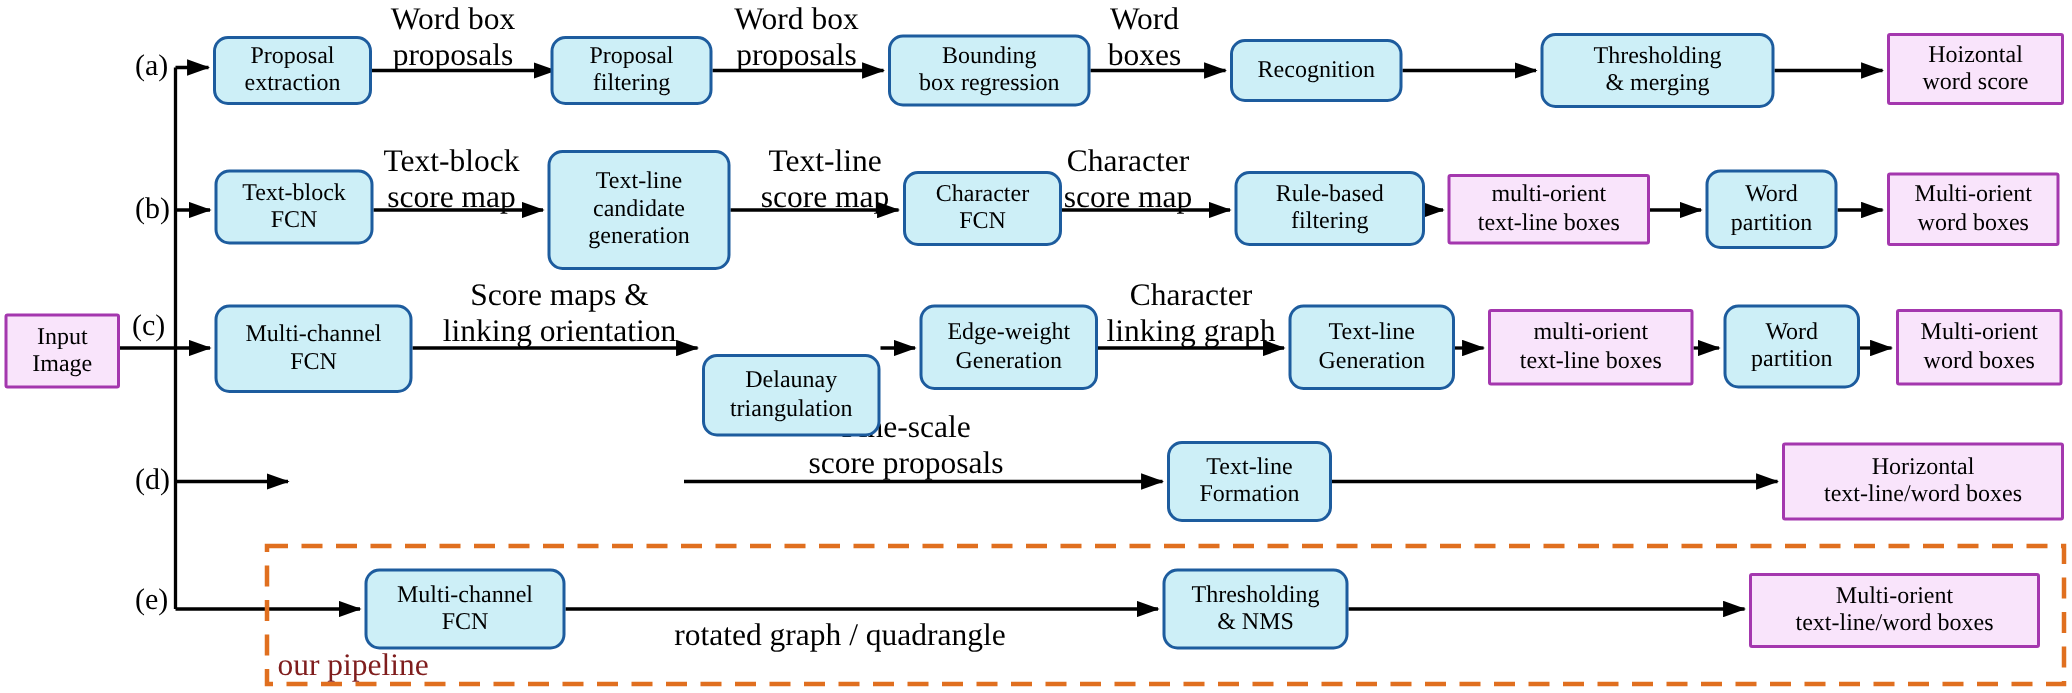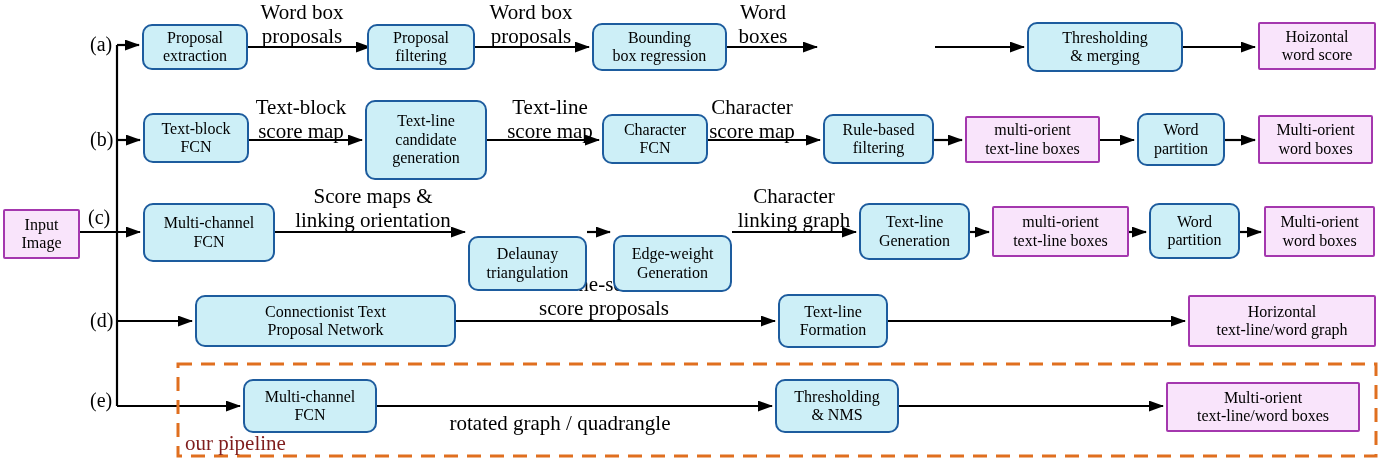--- a/index.html
+++ b/index.html
@@ -110,81 +110,80 @@
   <div class="row-tag" style="left:88px;top:207px;">(c)</div>
   <div class="row-tag" style="left:90px;top:310px;">(d)</div>
   <div class="row-tag" style="left:90px;top:390px;">(e)</div>
 
   <div class="box process" style="left:142px;top:24px;width:106px;height:46px;">Proposal
 extraction</div>
   <div class="box process" style="left:367px;top:24px;width:108px;height:46px;">Proposal
 filtering</div>
   <div class="box process" style="left:592px;top:23px;width:135px;height:48px;">Bounding
 box regression</div>
+  <div class="box process" style="left:820px;top:26px;width:115px;height:42px;">Recognition</div>
   <div class="box process" style="left:1027px;top:22px;width:156px;height:50px;">Thresholding
 &amp; merging</div>
   <div class="box output" style="left:1258px;top:22px;width:118px;height:48px;">Hoizontal
 word score</div>
 
   <div class="edge-label" style="left:302px;top:1px;width:120px;">Word box
 proposals</div>
   <div class="edge-label" style="left:531px;top:1px;width:120px;">Word box
 proposals</div>
   <div class="edge-label" style="left:763px;top:1px;width:80px;">Word
 boxes</div>
 
   <div class="box process" style="left:143px;top:113px;width:106px;height:50px;">Text-block
 FCN</div>
   <div class="box process" style="left:365px;top:100px;width:122px;height:80px;">Text-line
 candidate
 generation</div>
   <div class="box process" style="left:602px;top:114px;width:106px;height:50px;">Character
 FCN</div>
-  <div class="box process" style="left:823px;top:114px;width:111px;height:50px;">Rule-based
+  <div class="box process" style="left:823px;top:114px;width:127px;height:50px;">Rule-based
 filtering</div>
   <div class="box output" style="left:965px;top:116px;width:135px;height:47px;">multi-orient
 text-line boxes</div>
   <div class="box process" style="left:1137px;top:113px;width:88px;height:53px;">Word
 partition</div>
   <div class="box output" style="left:1258px;top:115px;width:115px;height:49px;">Multi-orient
 word boxes</div>
 
   <div class="edge-label" style="left:301px;top:96px;width:120px;">Text-block
 score map</div>
   <div class="edge-label" style="left:550px;top:96px;width:110px;">Text-line
 score map</div>
   <div class="edge-label" style="left:752px;top:96px;width:120px;">Character
 score map</div>
 
   <div class="box process" style="left:143px;top:203px;width:132px;height:59px;">Multi-channel
 FCN</div>
   <div class="box process" style="left:468px;top:204px;width:119px;height:55px;margin-top:32px;">Delaunay
 triangulation</div>
-  <div class="box process" style="left:613px;top:203px;width:119px;height:57px;margin-top:32px;">Edge-weight
+  <div class="box process" style="left:613px;top:203px;width:119px;height:57px;">Edge-weight
 Generation</div>
   <div class="box process" style="left:859px;top:203px;width:111px;height:57px;">Text-line
 Generation</div>
   <div class="box output" style="left:992px;top:206px;width:137px;height:51px;">multi-orient
 text-line boxes</div>
   <div class="box process" style="left:1149px;top:203px;width:91px;height:56px;">Word
 partition</div>
   <div class="box output" style="left:1264px;top:206px;width:111px;height:51px;">Multi-orient
 word boxes</div>
 
   <div class="edge-label" style="left:373px;top:185px;width:180px;">Score maps &amp;
 linking orientation</div>
   <div class="edge-label" style="left:794px;top:185px;width:130px;">Character
 linking graph</div>
 
-  <div class="box process" style="left:195px;top:295px;width:261px;height:52px;">Connectionist Text
-Proposal Network</div>
   <div class="box process" style="left:778px;top:294px;width:110px;height:54px;">Text-line
 Formation</div>
   <div class="box output" style="left:1188px;top:295px;width:188px;height:52px;">Horizontal
-text-line/word graph</div>
+text-line/word boxes</div>
 
   <div class="edge-label" style="left:604px;top:273px;width:140px;">Fine-scale
 score proposals</div>
 
   <div class="box process" style="left:243px;top:379px;width:134px;height:54px;">Multi-channel
 FCN</div>
   <div class="box process" style="left:775px;top:379px;width:124px;height:54px;">Thresholding
 &amp; NMS</div>
   <div class="box output" style="left:1166px;top:382px;width:194px;height:50px;">Multi-orient
 text-line/word boxes</div>

